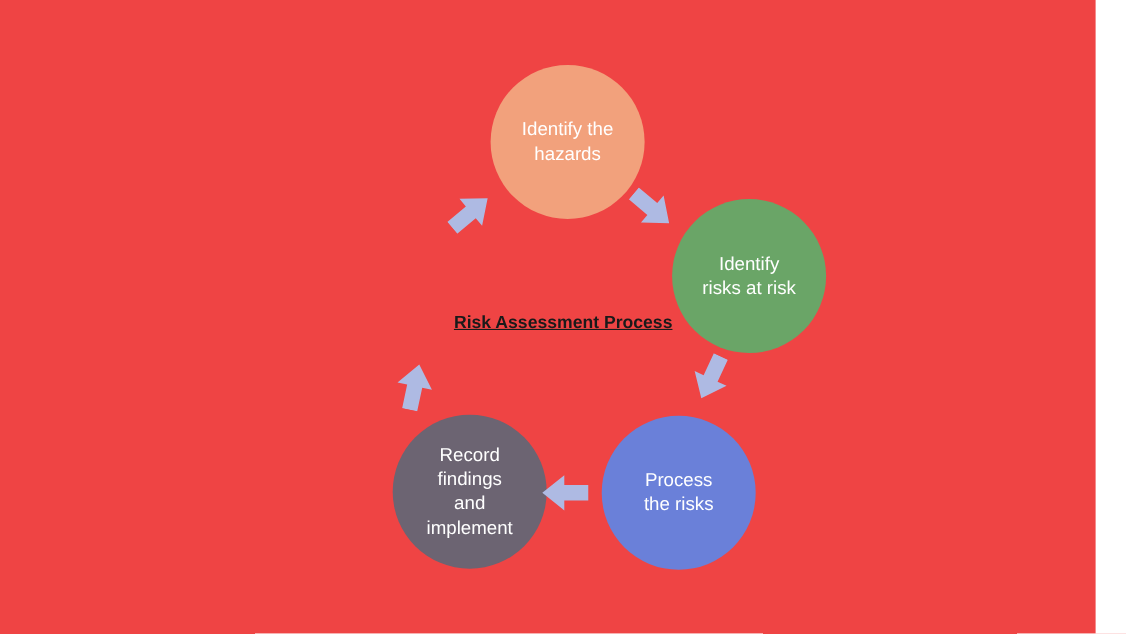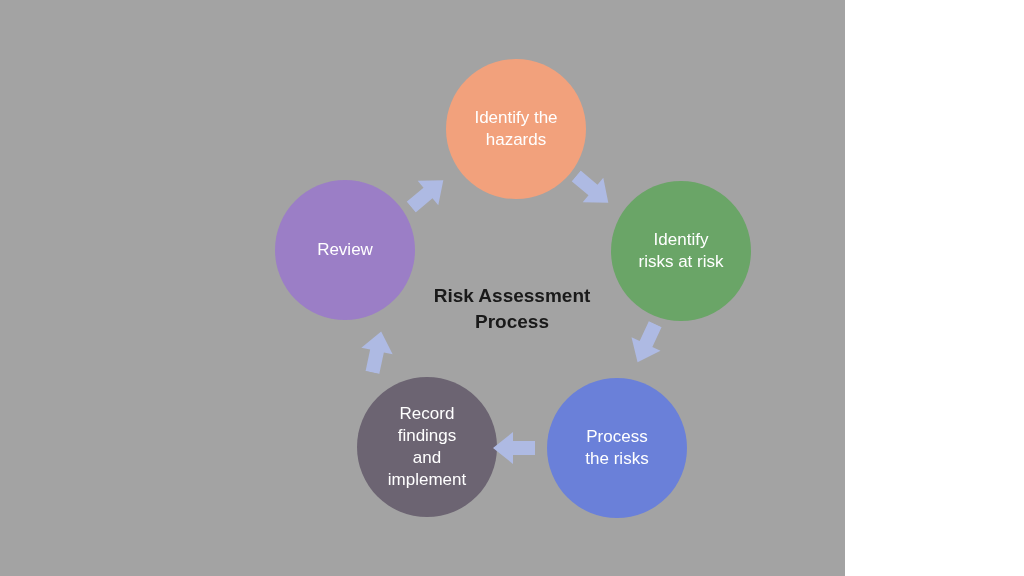--- a/index.html
+++ b/index.html
@@ -2,23 +2,23 @@
 <html><head>
 <meta charset="utf-8">
 <style>
   html, body {
     margin: 0;
     padding: 0;
     background: #ffffff;
   }
   .stage {
     position: relative;
-    width: 845px;
+    width: 996px;
     height: 576px;
-    background: #a3a3a3;
+    background: #ef4444;
     overflow: hidden;
     font-family: "Liberation Sans", sans-serif;
   }
   .circle {
     position: absolute;
     width: 140px;
     height: 140px;
     border-radius: 50%;
     display: flex;
     align-items: center;
@@ -38,23 +38,24 @@
   .c-record   { left: 357px; top: 377px; }
   .c-review   { left: 275px; top: 180px; }
 
   .title {
     position: absolute;
     left: 412px;
     top: 283px;
     width: 200px;
     text-align: center;
     font-weight: bold;
-    font-size: 19px;
+    font-size: 16px;
     line-height: 1.35;
     color: #1a1a1a;
+    text-decoration: underline;
   }
 
   .arrow {
     position: absolute;
     width: 44px;
     height: 36px;
   }
   .arrow svg { display: block; width: 100%; height: 100%; }
   .arrow polygon { fill: currentColor; }
   .a1 { left: 406px; top: 175px; transform: rotate(-40deg); }
@@ -77,23 +78,20 @@
   </div>
 
   <div class="circle c-evaluate" style="background-color: rgb(106, 128, 217);">
     <span class="label">Process the risks</span>
   </div>
 
   <div class="circle c-record" style="background-color: rgb(108, 100, 114);">
     <span class="label">Record findings and implement</span>
   </div>
 
-  <div class="circle c-review" style="background-color: rgb(155, 126, 198);">
-    <span class="label">Review</span>
-  </div>
 
   <div class="title">Risk Assessment Process</div>
 
   <div class="arrow a1" style="color: rgb(174, 186, 227);">
     <svg viewBox="0 0 44 36">
       <polygon points="0,11 22,11 22,2 42,18 22,34 22,25 0,25"></polygon>
     </svg>
   </div>
 
   <div class="arrow a2" style="color: rgb(174, 186, 227);">

